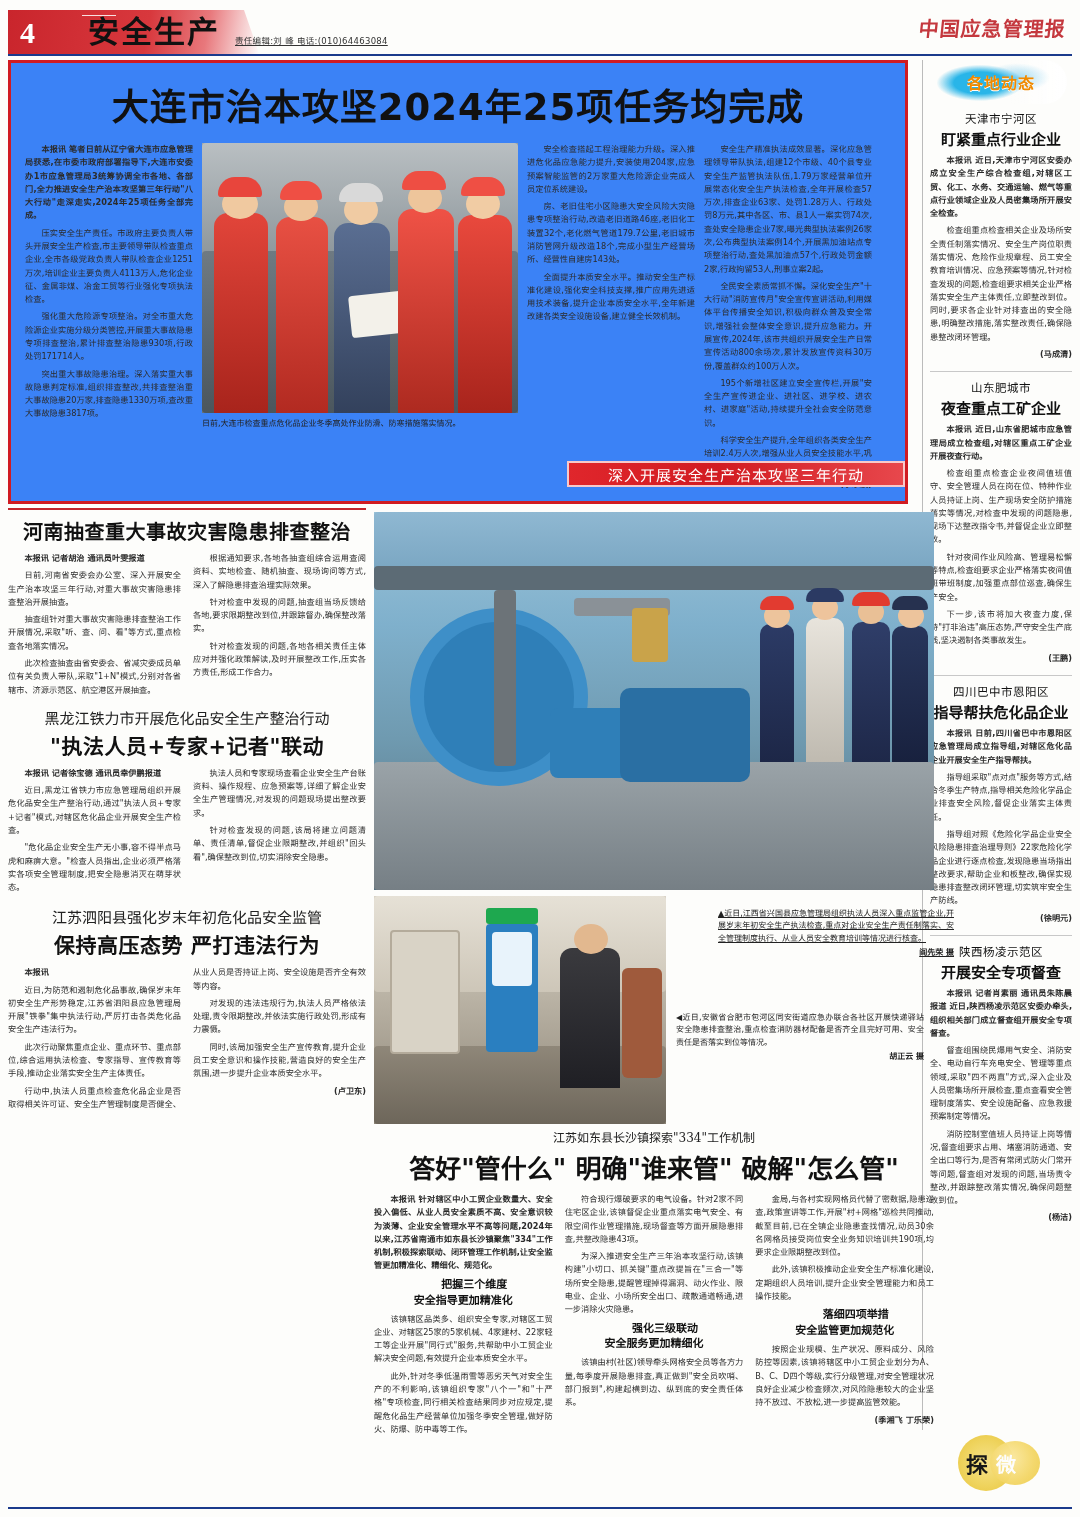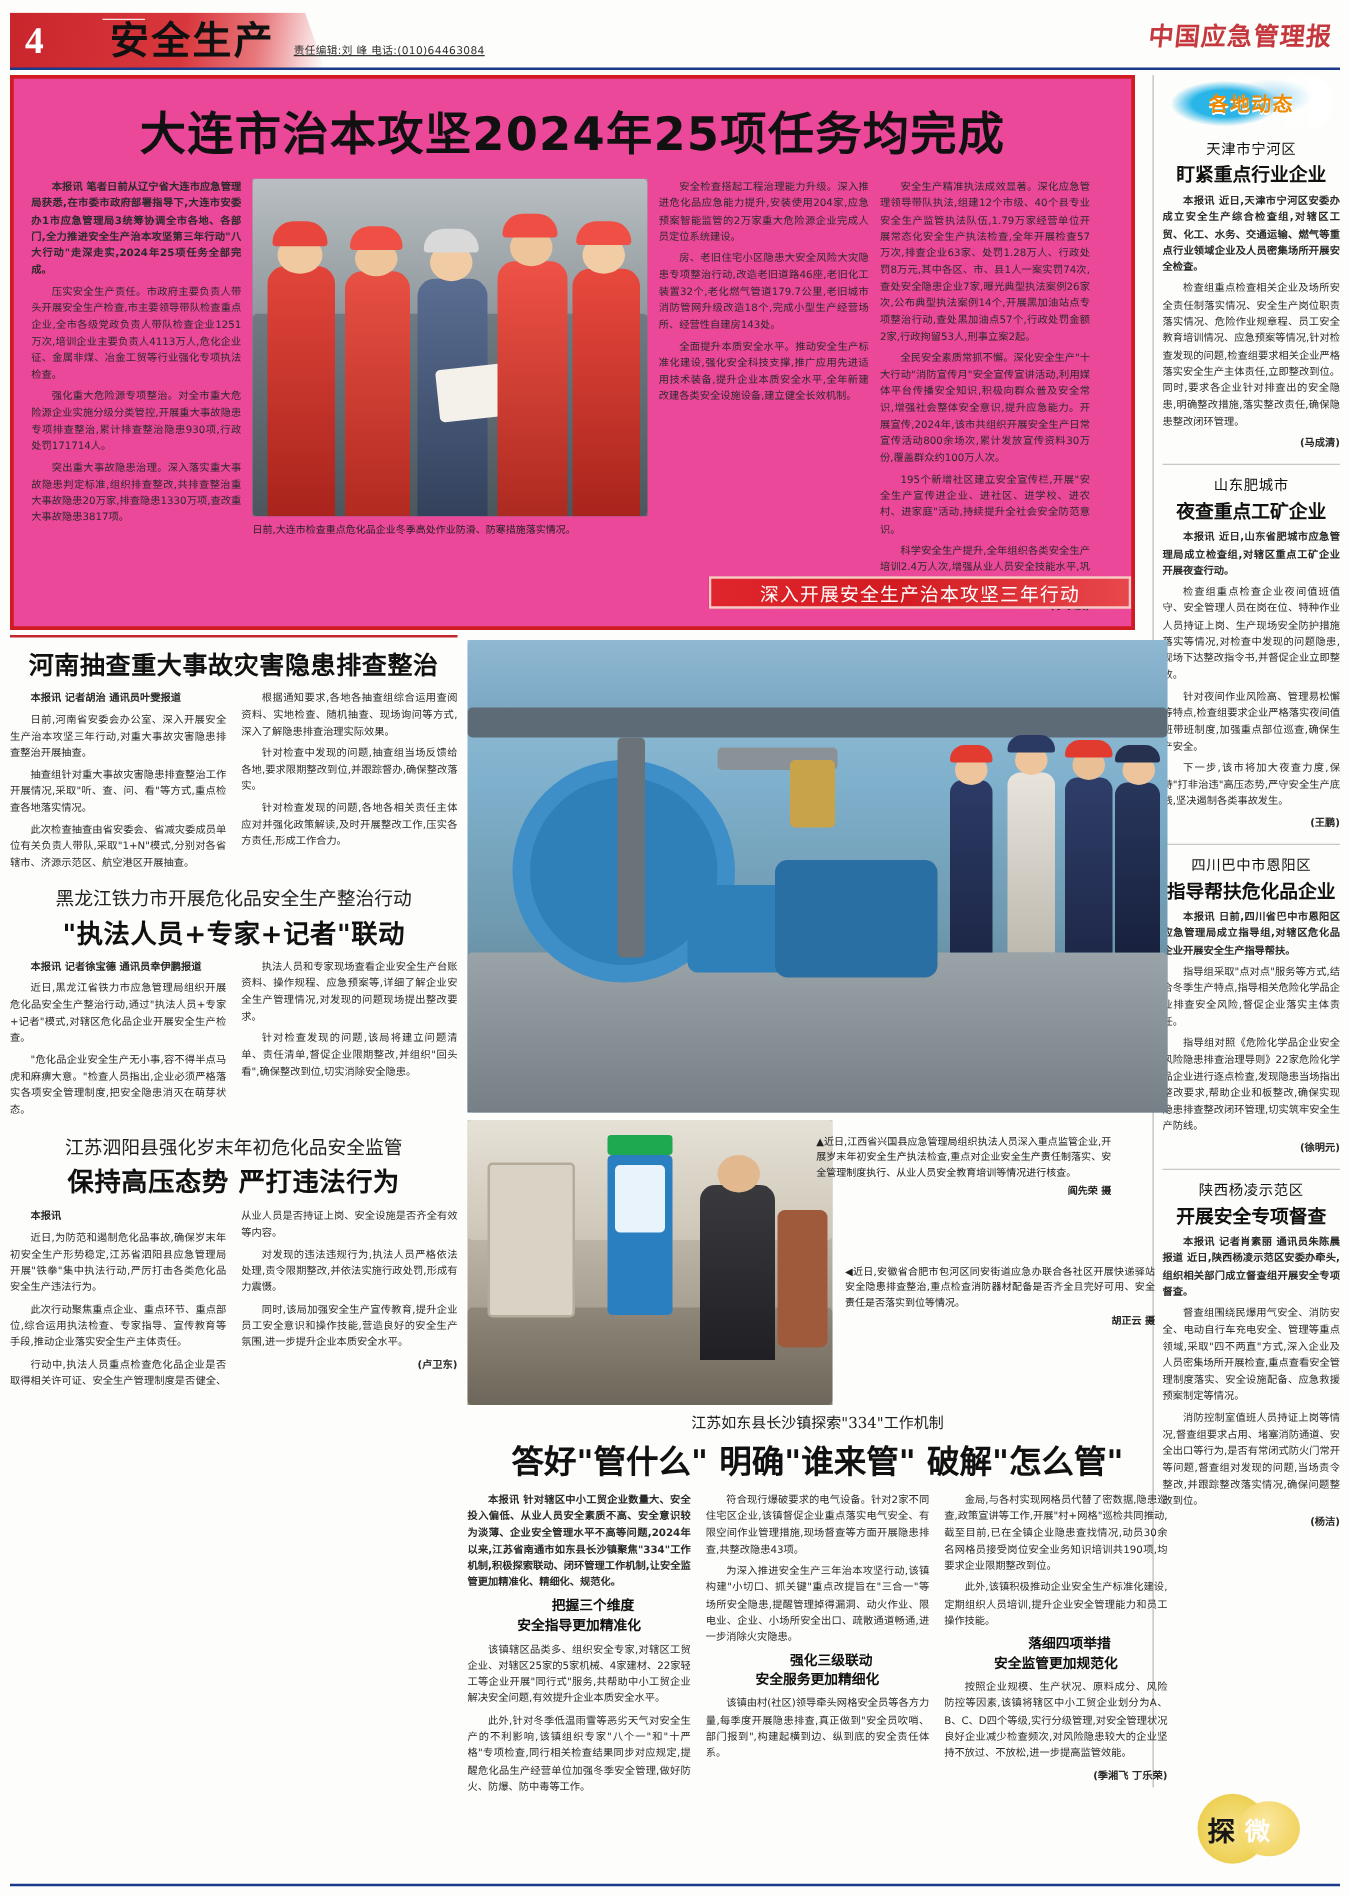--- a/index.html
+++ b/index.html
@@ -52,21 +52,21 @@
     font-size:20px;font-weight:bold;color:#c0282e;
     letter-spacing:1px;
     transform:skewX(-6deg);
     opacity:.92;
   }
   .rule-top{position:absolute;left:8px;right:8px;top:54px;height:2px;background:#1b3a8c;}
 
   
   .lead-box{
     position:absolute;left:8px;top:60px;width:900px;height:444px;
-    border:3px solid #d01b22;box-sizing:border-box;background:#ec4899;
+    border:3px solid #d01b22;box-sizing:border-box;background:#3b82f6;
   }
   .lead-title{
     text-align:center;font-size:37px;font-weight:bold;letter-spacing:1px;
     margin-top:14px;color:#111;font-family:"DejaVu Sans",sans-serif;
   }
   .lead-body{display:flex;gap:9px;padding:12px 14px 0 14px;}
   .lead-col{width:168px;}
   .lead-photo-wrap{width:316px;}
   .lead-photo{
     width:316px;height:270px;position:relative;overflow:hidden;
@@ -356,21 +356,21 @@
     <div class="ph-fig" style="left:0;top:150px;width:292px;height:78px;background:linear-gradient(180deg,#8f8779,#6d665a);"></div>
     <div class="ph-fig" style="left:16px;top:34px;width:66px;height:120px;background:#d9d3c6;border:2px solid #b4ab9b;"></div>
     <div class="ph-fig" style="left:112px;top:28px;width:52px;height:128px;background:#2a7fc0;border-radius:4px;"></div>
     <div class="ph-fig" style="left:118px;top:36px;width:40px;height:54px;background:#e8f3fb;"></div>
     <div class="ph-fig" style="left:112px;top:12px;width:52px;height:16px;background:#1ea84f;border-radius:3px;"></div>
     <div class="ph-fig" style="left:186px;top:52px;width:60px;height:140px;background:linear-gradient(180deg,#3a3a3e,#1f1f24);border-radius:12px 12px 0 0;"></div>
     <div class="ph-fig" style="left:200px;top:28px;width:34px;height:30px;background:#e2b88f;border-radius:50%;"></div>
     <div class="ph-fig" style="left:248px;top:72px;width:40px;height:110px;background:#9f5a3c;border-radius:6px;"></div>
   </div>
 
-  <div class="cap-box" style="left:653px;top:908px;width:236px;">
+  <div class="cap-box" style="left:718px;top:908px;width:236px;text-decoration:underline;">
     <span>▲近日,江西省兴国县应急管理局组织执法人员深入重点监管企业,开展岁末年初安全生产执法检查,重点对企业安全生产责任制落实、安全管理制度执行、从业人员安全教育培训等情况进行核查。</span>
     <span class="sig">阎先荣 摄</span>
   </div>
 
   <div class="cap-box" style="left:676px;top:1012px;width:248px;">
     <span>◀近日,安徽省合肥市包河区同安街道应急办联合各社区开展快递驿站安全隐患排查整治,重点检查消防器材配备是否齐全且完好可用、安全责任是否落实到位等情况。</span>
     <span class="sig">胡正云 摄</span>
   </div>
 
   <div class="bottom-article">

